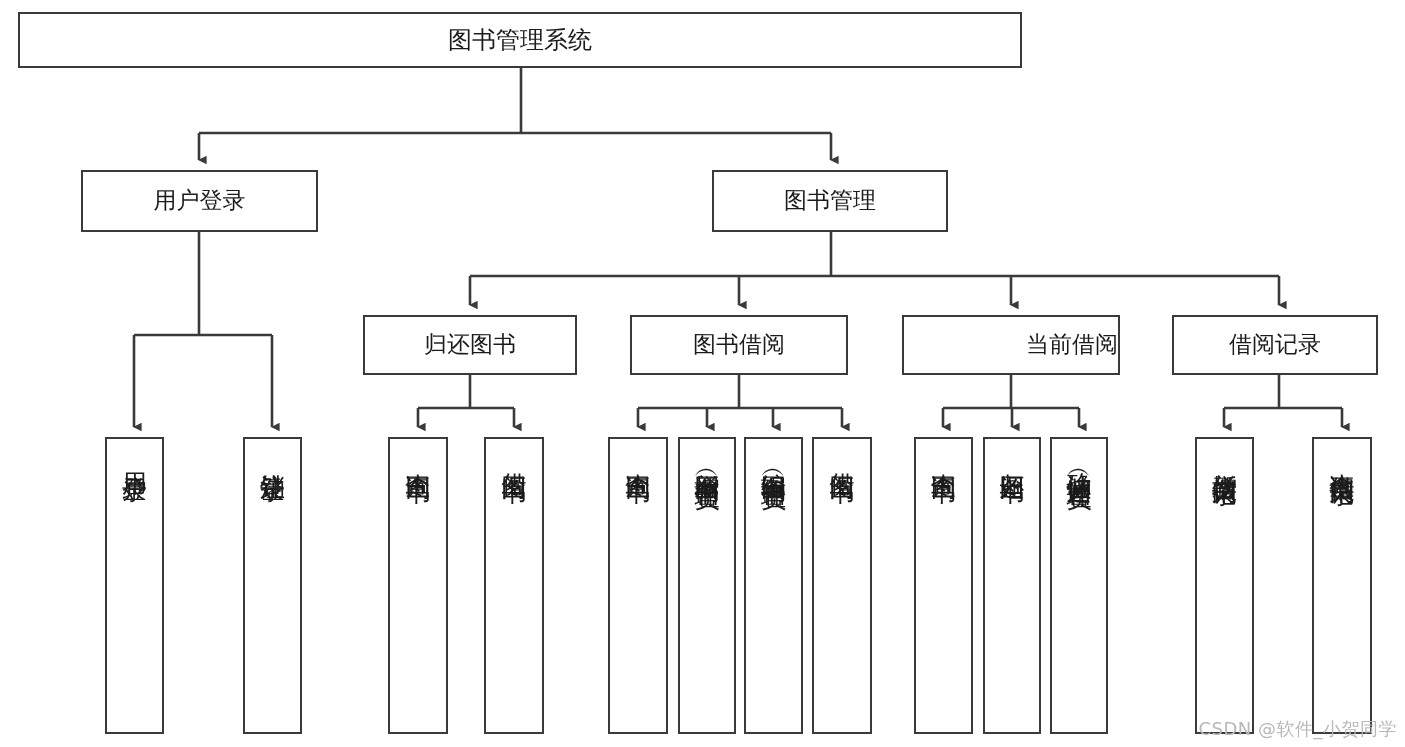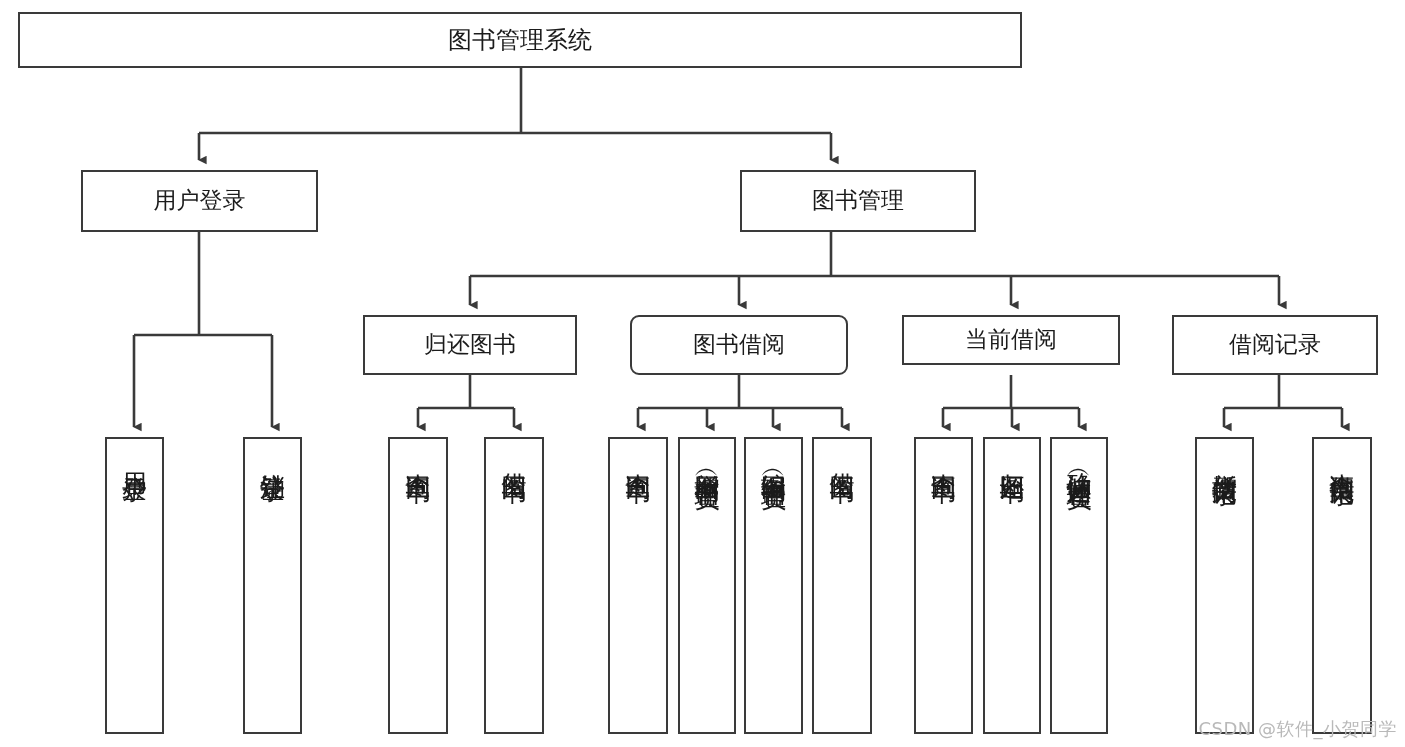--- a/index.html
+++ b/index.html
@@ -140,31 +140,31 @@
     </g>
   </svg>
 
   <div class="node root horizontal" style="left:18px; top:12px; width:1004px; height:56px;">
     <span class="label">图书管理系统</span>
   </div>
 
   <div class="node horizontal" style="left:81px; top:170px; width:237px; height:62px;">
     <span class="label">用户登录</span>
   </div>
-  <div class="node horizontal" style="left:712px; top:170px; width:236px; height:62px;margin-left:28px;">
+  <div class="node horizontal" style="left:712px; top:170px; width:236px; height:62px;">
     <span class="label">图书管理</span>
   </div>
 
   <div class="node horizontal" style="left:363px; top:315px; width:214px; height:60px;">
     <span class="label">归还图书</span>
   </div>
-  <div class="node horizontal" style="left:630px; top:315px; width:218px; height:60px;border-radius:9px;">
+  <div class="node horizontal" style="left:630px; top:315px; width:218px; height:60px;">
     <span class="label">图书借阅</span>
   </div>
-  <div class="node horizontal" style="left:902px; top:315px; width:218px; height:50px;">
+  <div class="node horizontal" style="left:902px; top:315px; width:218px; height:60px;justify-content:flex-end;">
     <span class="label">当前借阅</span>
   </div>
   <div class="node horizontal" style="left:1172px; top:315px; width:206px; height:60px;">
     <span class="label">借阅记录</span>
   </div>
 
   <div class="node vertical" style="left:105px; top:437px; width:59px; height:297px;">
     <span class="label">用户登录</span>
   </div>
   <div class="node vertical" style="left:243px; top:437px; width:59px; height:297px;">

